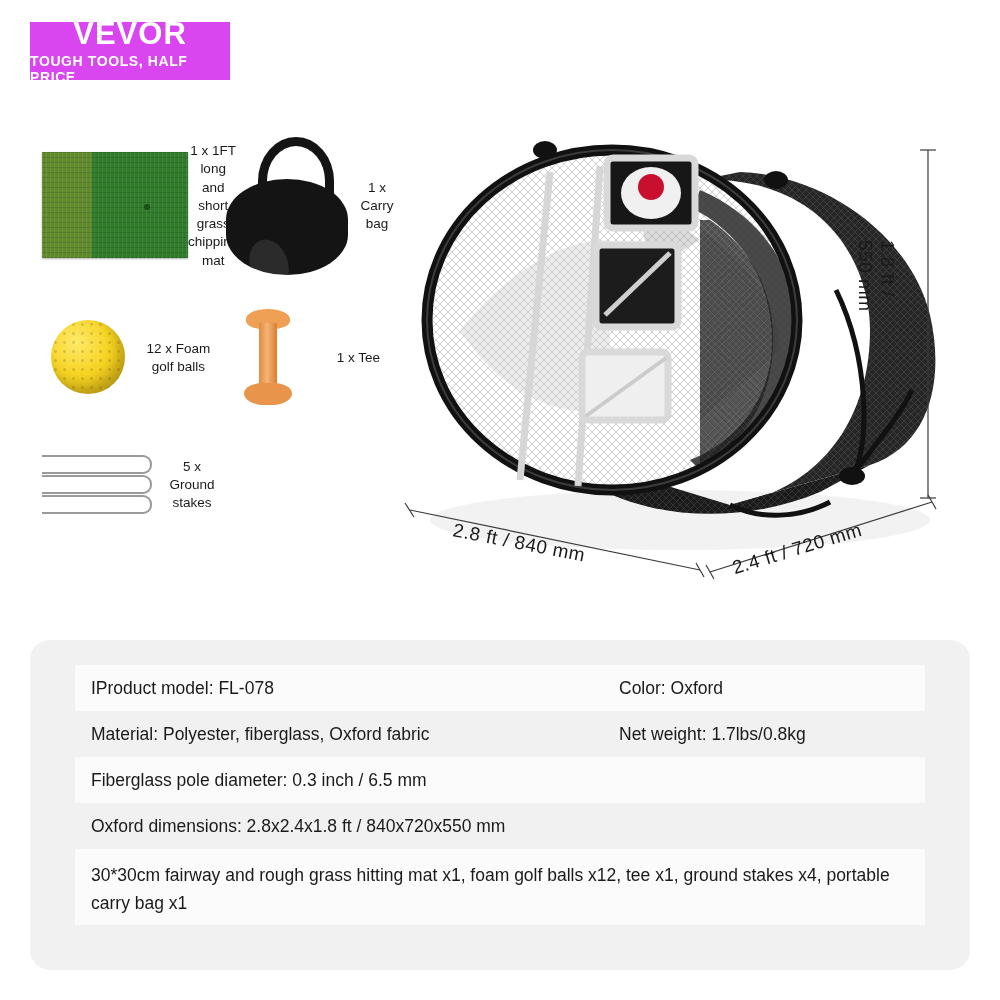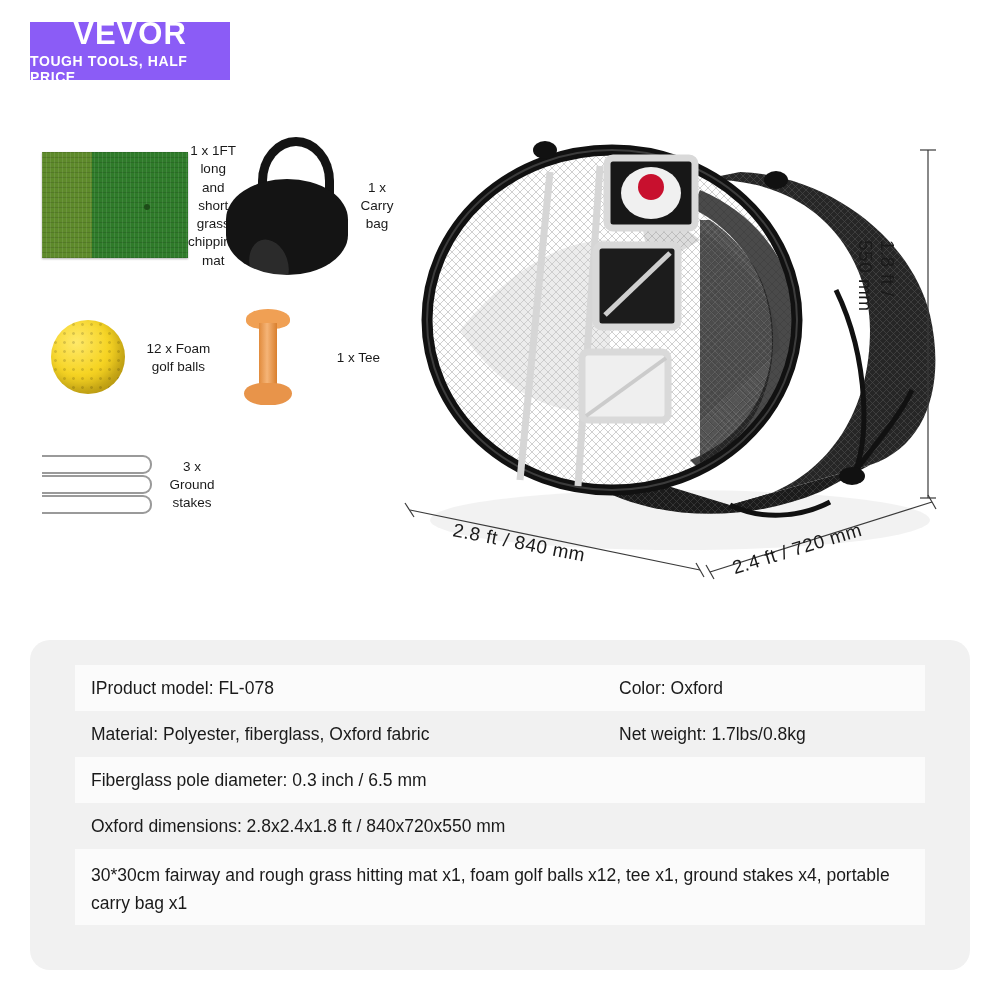--- a/index.html
+++ b/index.html
@@ -16,21 +16,21 @@
     overflow: hidden;
   }
 
   
   .logo {
     position: absolute;
     left: 30px;
     top: 22px;
     width: 200px;
     height: 58px;
-    background: #8b5cf6;
+    background: #d946ef;
     display: flex;
     flex-direction: column;
     align-items: center;
     justify-content: center;
   }
   .logo-word {
     color: #ffffff;
     font-size: 31px;
     font-weight: bold;
     letter-spacing: 1px;
@@ -310,21 +310,21 @@
 
   <div class="acc-row" style="margin-top:26px;">
     <div class="acc-cell">
       <div class="acc-art" style="height:92px;">
         <div class="stakes">
           <div class="stake" style="top:6px;"></div>
           <div class="stake" style="top:26px;"></div>
           <div class="stake" style="top:46px;"></div>
         </div>
       </div>
-      <div class="acc-label">3 x Ground stakes</div>
+      <div class="acc-label">5 x Ground stakes</div>
     </div>
     <div class="acc-cell"></div>
   </div>
 </div>
 
 <div class="product">
   <svg width="580" height="500" viewBox="0 0 580 500">
     <defs>
       <pattern id="mesh" width="8" height="8" patternUnits="userSpaceOnUse">
         <path d="M0 0 L8 8 M8 0 L0 8" stroke="#6e6e6e" stroke-width="0.6" fill="none"></path>

